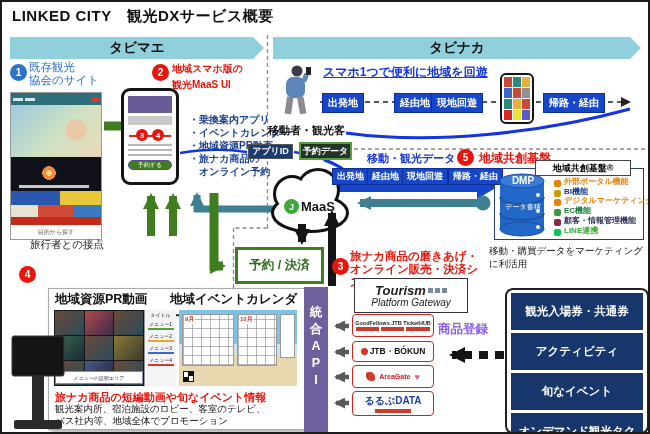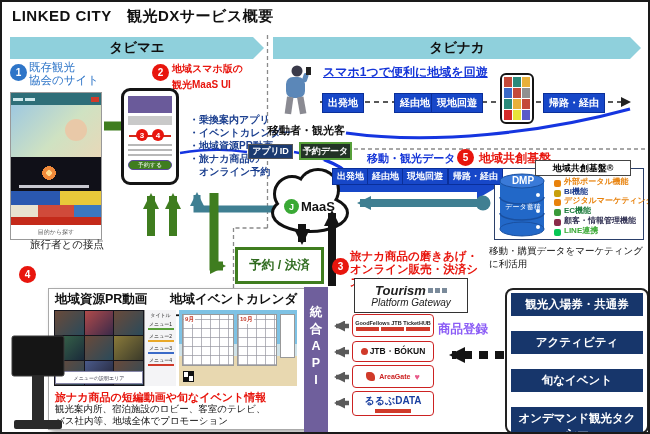--- a/index.html
+++ b/index.html
@@ -118,21 +118,21 @@
   #tpg-logo .l1 i{display:inline-block;width:5px;height:5px;background:#7a8a9a}
   #tpg-logo .l2{font-size:10px;font-style:italic;color:#222;margin-top:-1px}
   .chip{position:absolute;left:350px;width:82px;background:#fff;border:1.5px solid #cc2222;border-radius:4px;
       overflow:hidden;display:flex;flex-direction:column;align-items:center;justify-content:center;z-index:2}
   .chip .bar{width:92%;height:4px;background:linear-gradient(90deg,#d03a2a 0 31%,#fff 31% 34%,#d03a2a 34% 65%,#fff 65% 68%,#d03a2a 68% 100%);margin-top:1px}
   #register{left:436px;top:319px;font-size:12.5px;font-weight:bold;color:#8b5cf6;z-index:2}
   
   #products-frame{left:503px;top:286px;width:144px;height:146px;border:2px solid #222;border-radius:8px;
       padding:3px 4px;z-index:2;background:#fff}
   .product{background:#17366b;color:#fff;font-weight:bold;font-size:11.5px;text-align:center;
-      padding:4px 2px;margin-bottom:15px}
+      padding:11px 2px;margin-bottom:3px}
   .product.two{font-size:11px;line-height:13px;padding:3px 2px;margin-bottom:0}
   
   .redtext{color:#e8150d;font-weight:bold}
   .bluetext{color:#1535d8;font-weight:bold}
   svg.layer{position:absolute;left:0;top:0;z-index:1;pointer-events:none}
   .ontop{z-index:2}
 </style>
 </head>
 <body>
 

